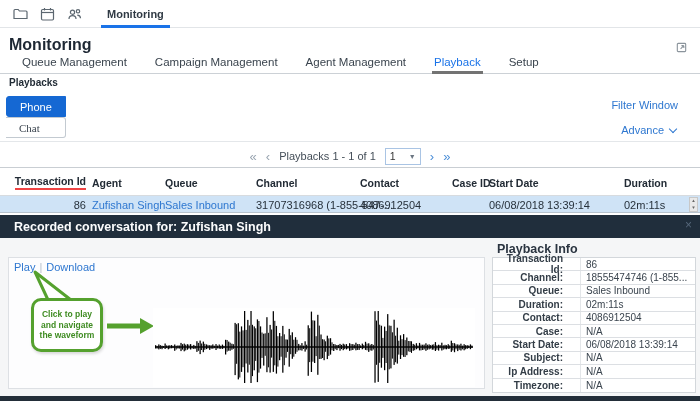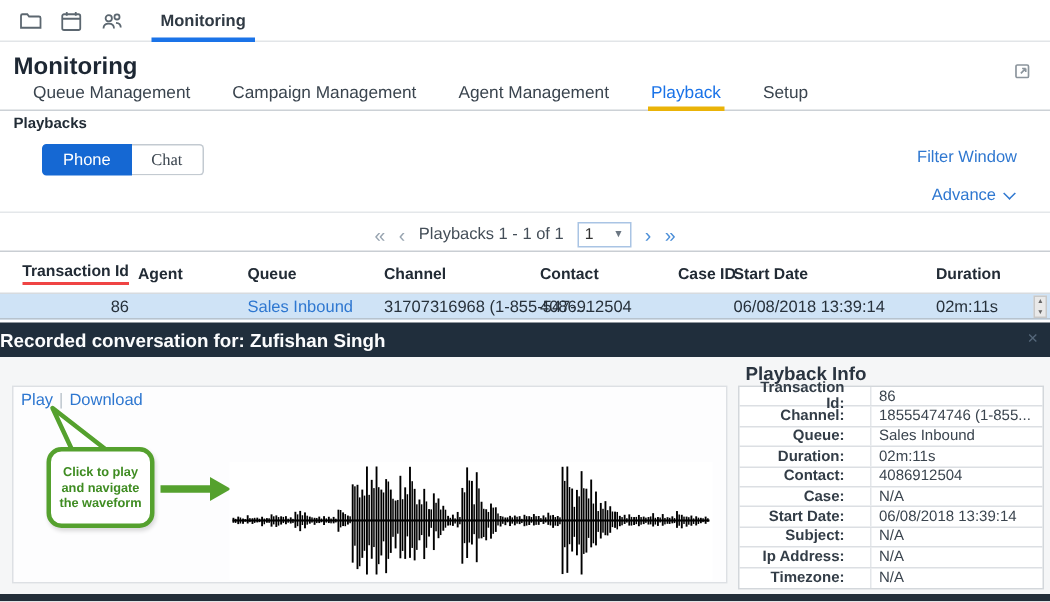--- a/index.html
+++ b/index.html
@@ -17,26 +17,26 @@
   .toptab .underline{position:absolute;left:4px;right:4px;bottom:0;height:3px;background:#1a73e8;}
 
   
   .pagetitle{position:absolute;top:36px;left:9px;font-size:16px;font-weight:bold;color:#1d2733;}
   .popout{position:absolute;top:41px;right:12px;width:14px;height:14px;border:none;background:none;padding:0;cursor:pointer;}
 
   
   .tabbar{position:absolute;top:56px;left:0;width:700px;height:18px;display:flex;gap:24px;
           padding-left:20px;border-bottom:1px solid #ccd1d6;font-size:11.5px;}
   .tab{color:#3a444e;cursor:pointer;padding:0 2px 3px 2px;white-space:nowrap;}
-  .tab.active{color:#1a73e8;border-bottom:3px solid #eab308;margin-bottom:-1px;}
+  .tab.active{color:#1a73e8;border-bottom:3px solid #737373;margin-bottom:-1px;}
 
   .sectiontitle{position:absolute;top:77px;left:9px;font-size:10px;font-weight:bold;color:#222c36;}
 
   
-  .toggle{position:absolute;top:96px;left:28px;display:flex;font-size:11px;}
+  .toggle{position:absolute;top:96px;left:6px;display:flex;font-size:11px;flex-direction:column;}
   .tgl{height:21px;padding:0 13px;display:flex;align-items:center;cursor:pointer;border:1px solid #c3cad1;}
   .tgl.sel{background:#1568d3;border-color:#1568d3;color:#fff;border-radius:3px 0 0 3px;}
   .tgl.unsel{background:#fff;color:#3a444e;border-left:none;border-radius:0 3px 3px 0;font-family:Liberation Serif, serif;}
 
   .filterlink{position:absolute;top:99px;right:22px;font-size:11px;color:#2e77d0;cursor:pointer;}
   .advance{position:absolute;top:124px;right:24px;font-size:11px;color:#2e77d0;cursor:pointer;display:flex;align-items:center;gap:6px;}
   .chev{width:6px;height:6px;border-right:1.5px solid #2e77d0;border-bottom:1.5px solid #2e77d0;
         transform:rotate(45deg);margin-top:-3px;}
 
   .divider{position:absolute;top:141px;left:0;width:700px;height:1px;background:#e4e7ea;}
@@ -61,21 +61,21 @@
         border-bottom:1px solid #b7c3ce;font-size:11px;color:#27313b;cursor:pointer;}
   .td{position:absolute;top:0;height:17px;display:flex;align-items:center;white-space:nowrap;}
   .td.trans{left:14px;width:72px;justify-content:flex-end;}
   .link{color:#2e77d0;cursor:pointer;}
   .minisb{position:absolute;top:1px;right:2px;width:9px;height:15px;background:#e9e9e9;border:1px solid #c8c8c8;
           display:flex;flex-direction:column;align-items:center;justify-content:space-between;font-size:4.5px;
           color:#666;cursor:pointer;line-height:1;padding:1px 0;}
 
   
   .darkbar{position:absolute;top:215px;left:0;width:700px;height:23px;background:#202e3c;color:#fbfcfd;
-           display:flex;align-items:center;font-size:12.5px;font-weight:bold;}
+           display:flex;align-items:center;padding-left:14px;font-size:12.5px;font-weight:bold;}
   .closex{position:absolute;right:8px;top:3px;color:#55677a;font-size:12px;cursor:pointer;font-weight:normal;}
 
   
   .graysec{position:absolute;top:238px;left:0;width:700px;height:158px;background:#f5f6f7;}
   .pwtitle{position:absolute;top:242px;left:16px;font-size:12.5px;font-weight:bold;color:#2a3440;}
   .pitmtitle{position:absolute;top:242px;left:497px;font-size:12.5px;font-weight:bold;color:#2a3440;}
 
   .wavepanel{position:absolute;top:257px;left:8px;width:477px;height:132px;background:#fdfdfe;
              border:1px solid #dde0e4;}
   .playlinks{position:absolute;top:3px;left:5px;font-size:11px;}
@@ -180,20 +180,21 @@
     <div class="th" style="left:92px">Agent</div>
     <div class="th" style="left:165px">Queue</div>
     <div class="th" style="left:256px">Channel</div>
     <div class="th" style="left:360px">Contact</div>
     <div class="th" style="left:452px">Case ID</div>
     <div class="th" style="left:489px">Start Date</div>
     <div class="th" style="left:624px">Duration</div>
   </div>
   <div class="trow">
     <div class="td trans">86</div>
+    <div class="td link" style="left:92px">Zufishan Singh</div>
     <div class="td link" style="left:165px">Sales Inbound</div>
     <div class="td" style="left:256px">31707316968 (1-855-547-...</div>
     <div class="td" style="left:360px">4086912504</div>
     <div class="td" style="left:452px"></div>
     <div class="td" style="left:489px">06/08/2018 13:39:14</div>
     <div class="td" style="left:624px">02m:11s</div>
     <div class="minisb">
         <span>▲</span>
         <span>▼</span>
       </div>

